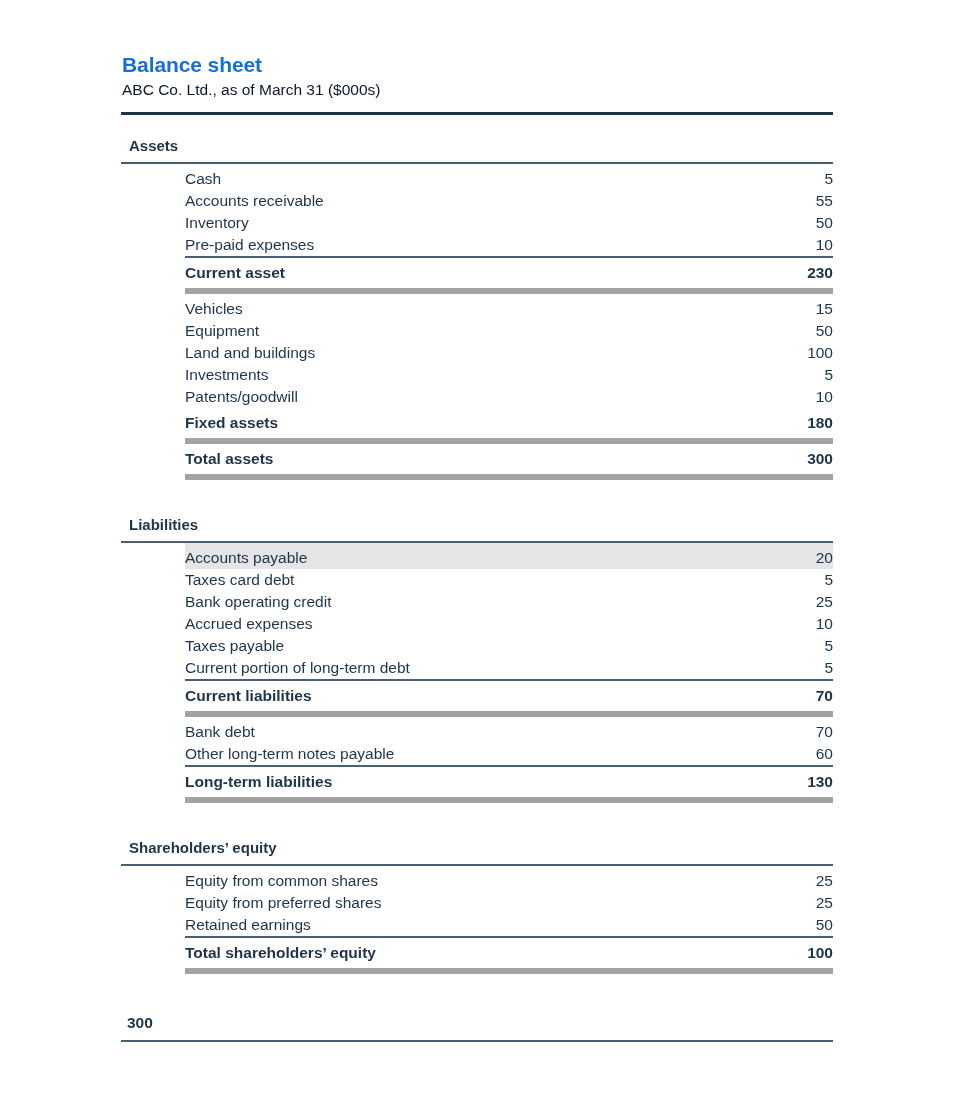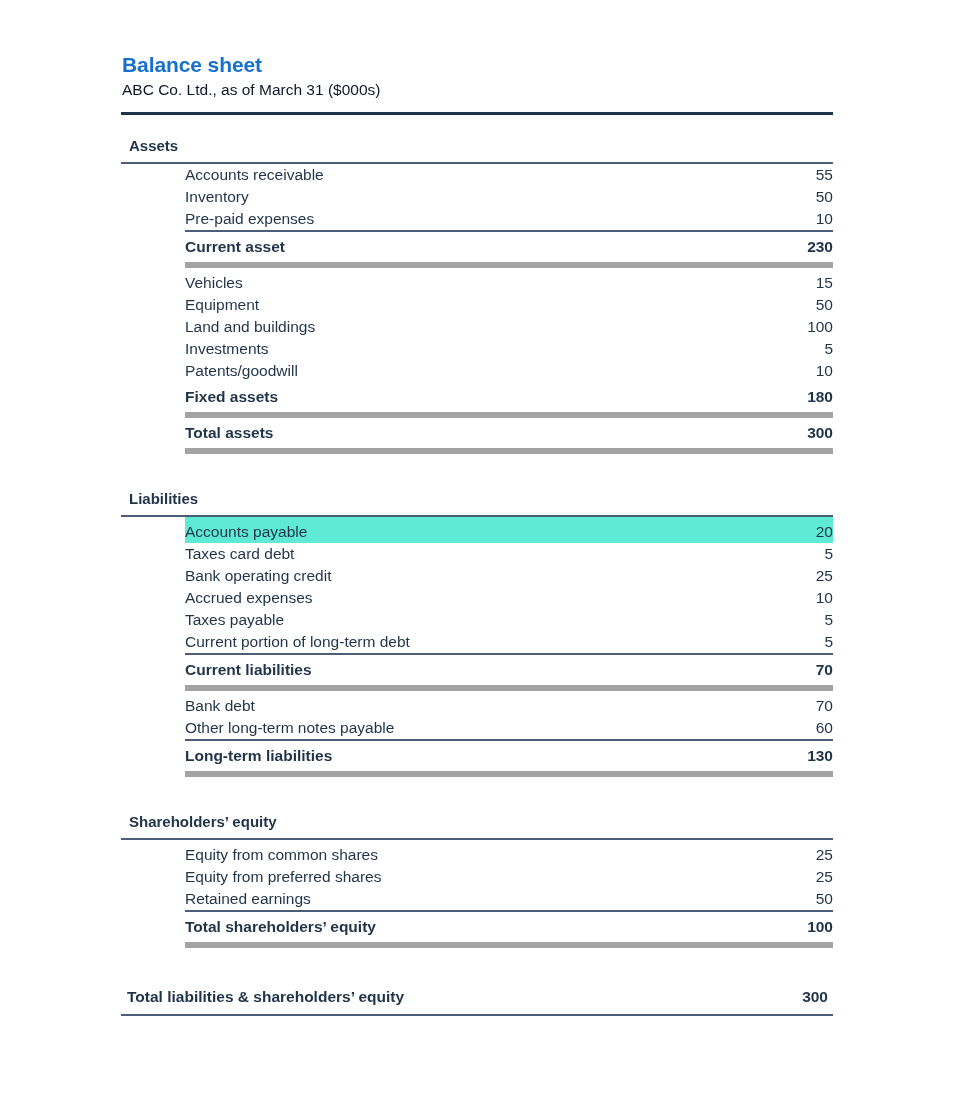--- a/index.html
+++ b/index.html
@@ -93,21 +93,21 @@
     font-weight: bold;
   }
   tr.item.first td { padding-top: 4px; }
 
   
   tr.rule-above td { border-top: 2px solid #4a5f76; }
   tr.rule-below td { border-bottom: 6px solid #a3a3a3; }
 
   tr.subtotal td { padding-top: 4px; padding-bottom: 4px; }
 
-  tr.highlight td { background: #5eead4; margin-top: 32px; }
+  tr.highlight td { background: #e5e5e5; margin-top: 32px; }
 
   
   .grand-total {
     margin-top: 38px;
     display: flex;
     align-items: center;
     justify-content: space-between;
     font-size: 15.5px;
     font-weight: bold;
     padding: 0 5px 6px 6px;
@@ -126,20 +126,24 @@
 
   <div class="rule-top"></div>
 
   <div class="section">
     <div class="section-title">Assets</div>
     <div class="section-rule"></div>
 
     <div class="inner">
       <table class="lines">
         <tbody>
+          <tr class="item first">
+            <td class="lbl">Cash</td>
+            <td class="val">5</td>
+          </tr>
           <tr class="item">
             <td class="lbl">Accounts receivable</td>
             <td class="val">55</td>
           </tr>
           <tr class="item">
             <td class="lbl">Inventory</td>
             <td class="val">50</td>
           </tr>
           <tr class="item">
             <td class="lbl">Pre-paid expenses</td>
@@ -260,17 +264,16 @@
           <tr class="subtotal rule-above rule-below">
             <td class="lbl">Total shareholders’ equity</td>
             <td class="val">100</td>
           </tr>
         </tbody>
       </table>
     </div>
   </div>
 
   <div class="grand-total">
-    <span>Total liabilities &amp; shareholders’ equity</span>
     <span>300</span>
   </div>
 
 </div>
 
 </body></html>

